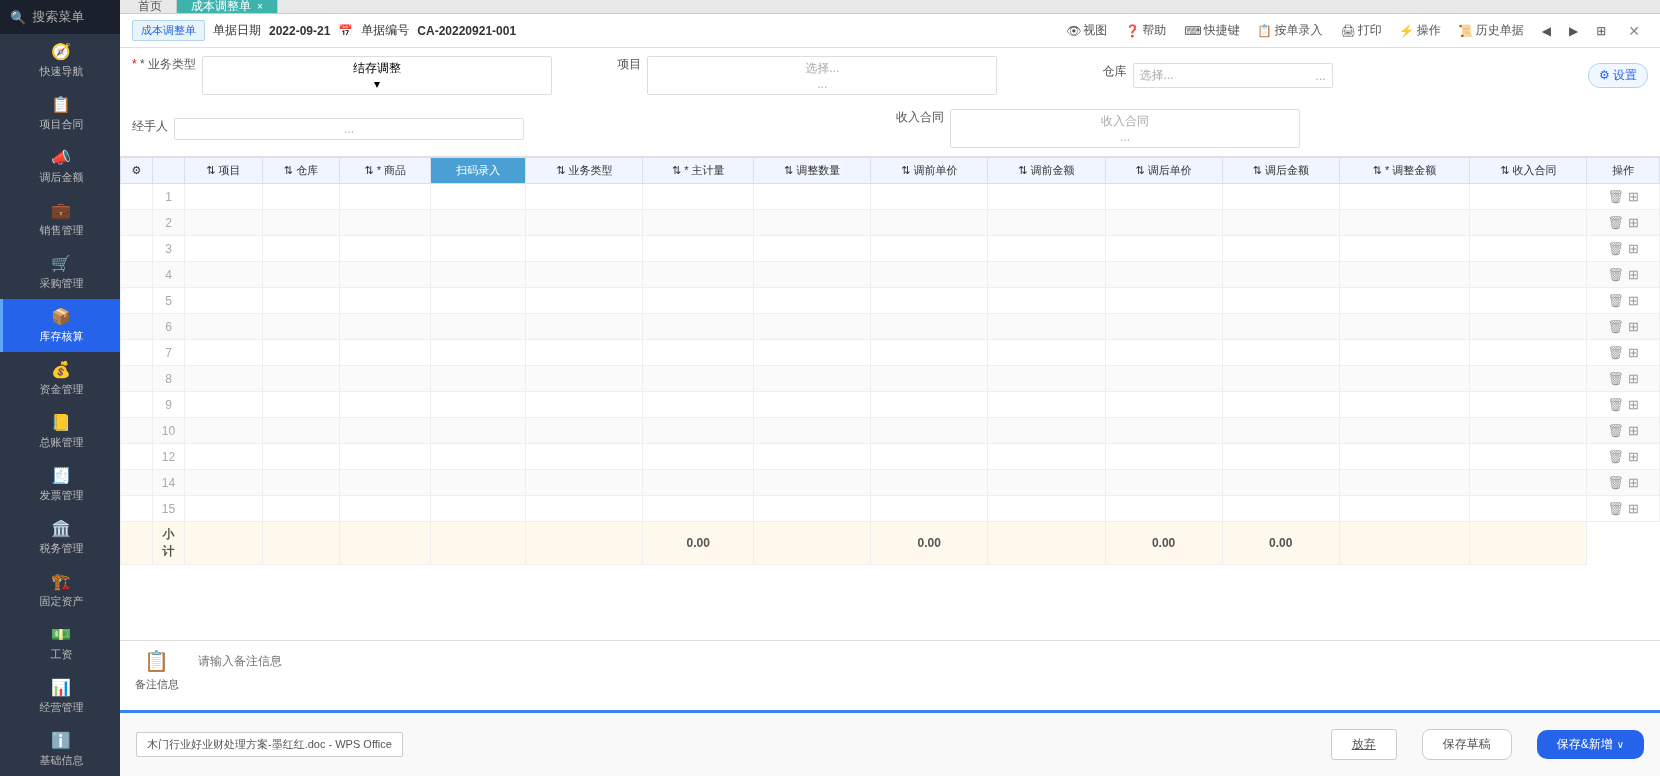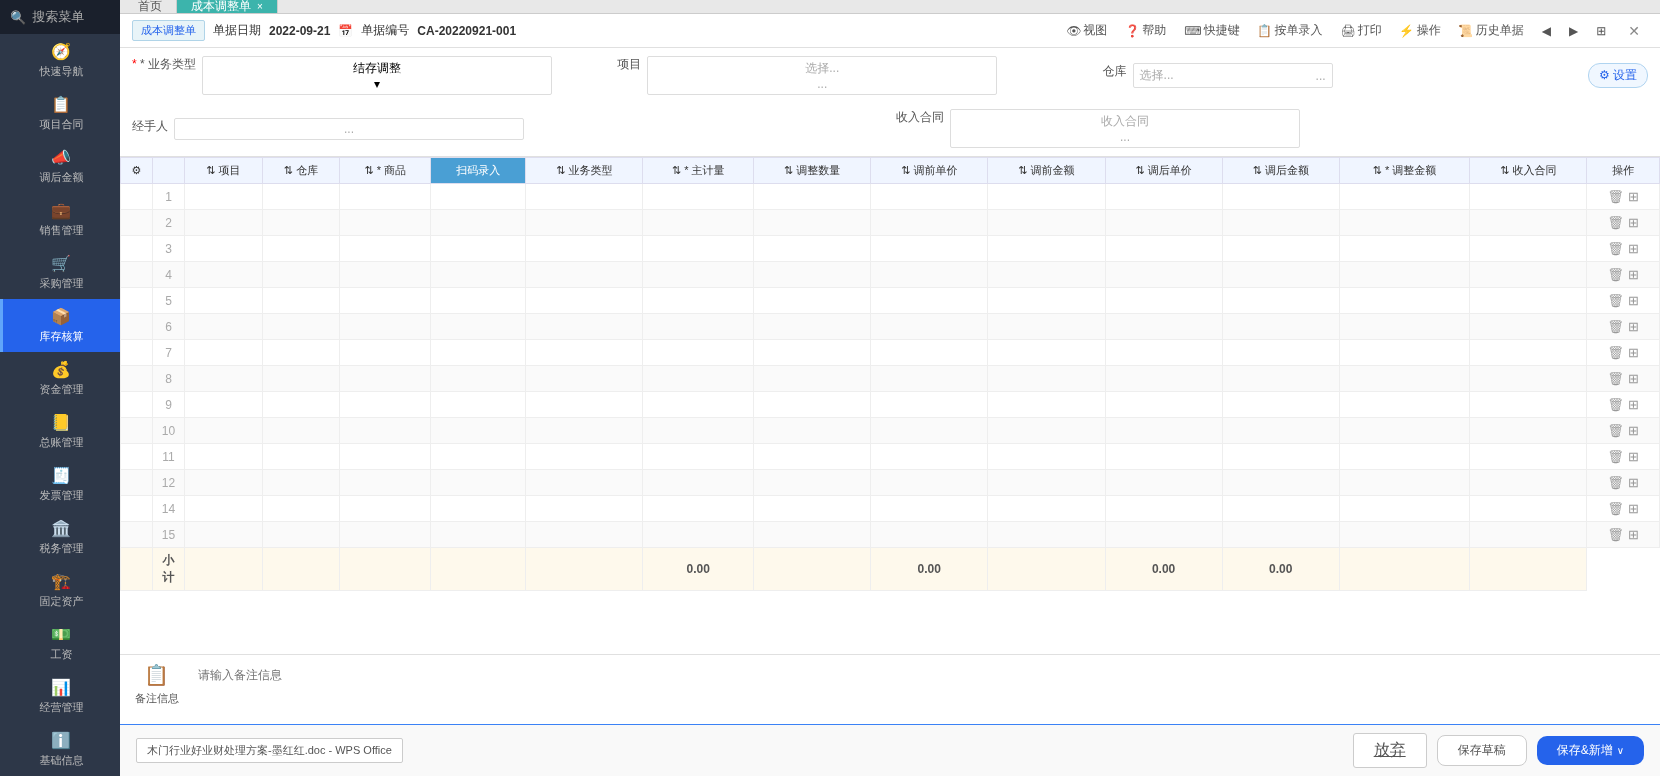--- a/index.html
+++ b/index.html
@@ -259,24 +259,24 @@
       padding: 4px;
       resize: none;
       min-height: 40px;
     }
 
     
     .footer {
       display: flex;
       align-items: center;
       justify-content: flex-end;
-      padding: 8px 16px;
-      border-top: 1px solid #3b82f6;
+      padding: 16px 16px;
+      border-top: 3px solid #3b82f6;
       background: #f9f9f9;
-      gap: 10px;
+      gap: 25px;
     }
     .footer-taskbar {
       display: flex;
       align-items: center;
       margin-right: auto;
       gap: 8px;
     }
     .taskbar-item {
       background: #fff;
       border: 1px solid #ccc;
@@ -285,21 +285,21 @@
       font-size: 11px;
       color: #555;
       cursor: pointer;
     }
     .btn-discard {
       padding: 6px 20px;
       border: 1px solid #ccc;
       background: #fff;
       border-radius: 3px;
       cursor: pointer;
-      font-size: 16px;
+      font-size: 12px;
       color: #555;
       text-decoration: underline;
     }
     .btn-save-draft {
       padding: 6px 20px;
       border: 1px solid #ccc;
       background: #fff;
       border-radius: 8px;
       cursor: pointer;
       font-size: 12px;
@@ -719,43 +719,20 @@
       <td></td>
       <td>
         <div class="action-cell">
           <span class="action-btn">🗑</span>
           <span class="action-btn">⊞</span>
         </div>
       </td>
     </tr>
             <tr>
       <td></td>
-      <td class="row-num">11</td>
-      <td></td>
-      <td></td>
-      <td></td>
-      <td></td>
-      <td></td>
-      <td></td>
-      <td></td>
-      <td></td>
-      <td></td>
-      <td></td>
-      <td></td>
-      <td></td>
-      <td></td>
-      <td>
-        <div class="action-cell">
-          <span class="action-btn">🗑</span>
-          <span class="action-btn">⊞</span>
-        </div>
-      </td>
-    </tr>
-            <tr>
-      <td></td>
       <td class="row-num">12</td>
       <td></td>
       <td></td>
       <td></td>
       <td></td>
       <td></td>
       <td></td>
       <td></td>
       <td></td>
       <td></td>

